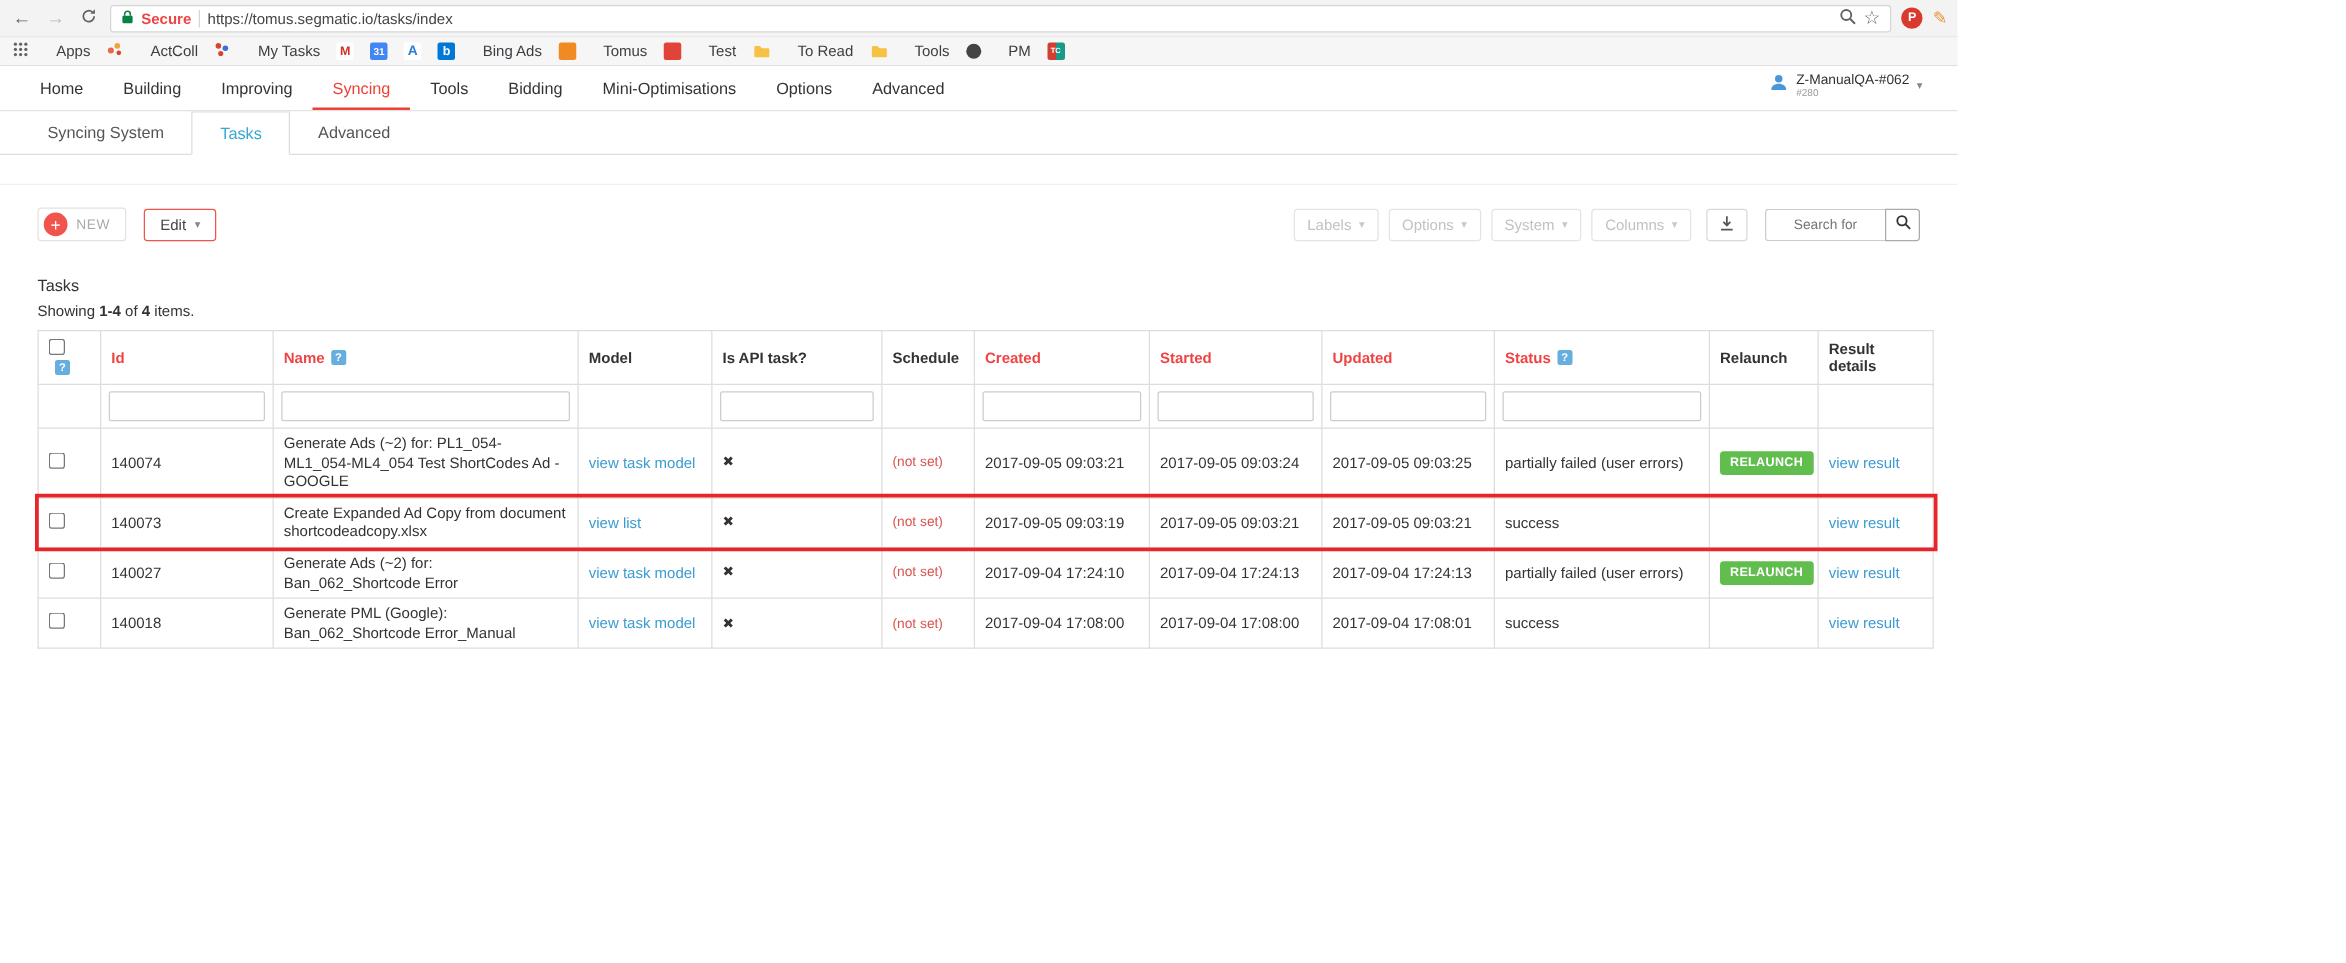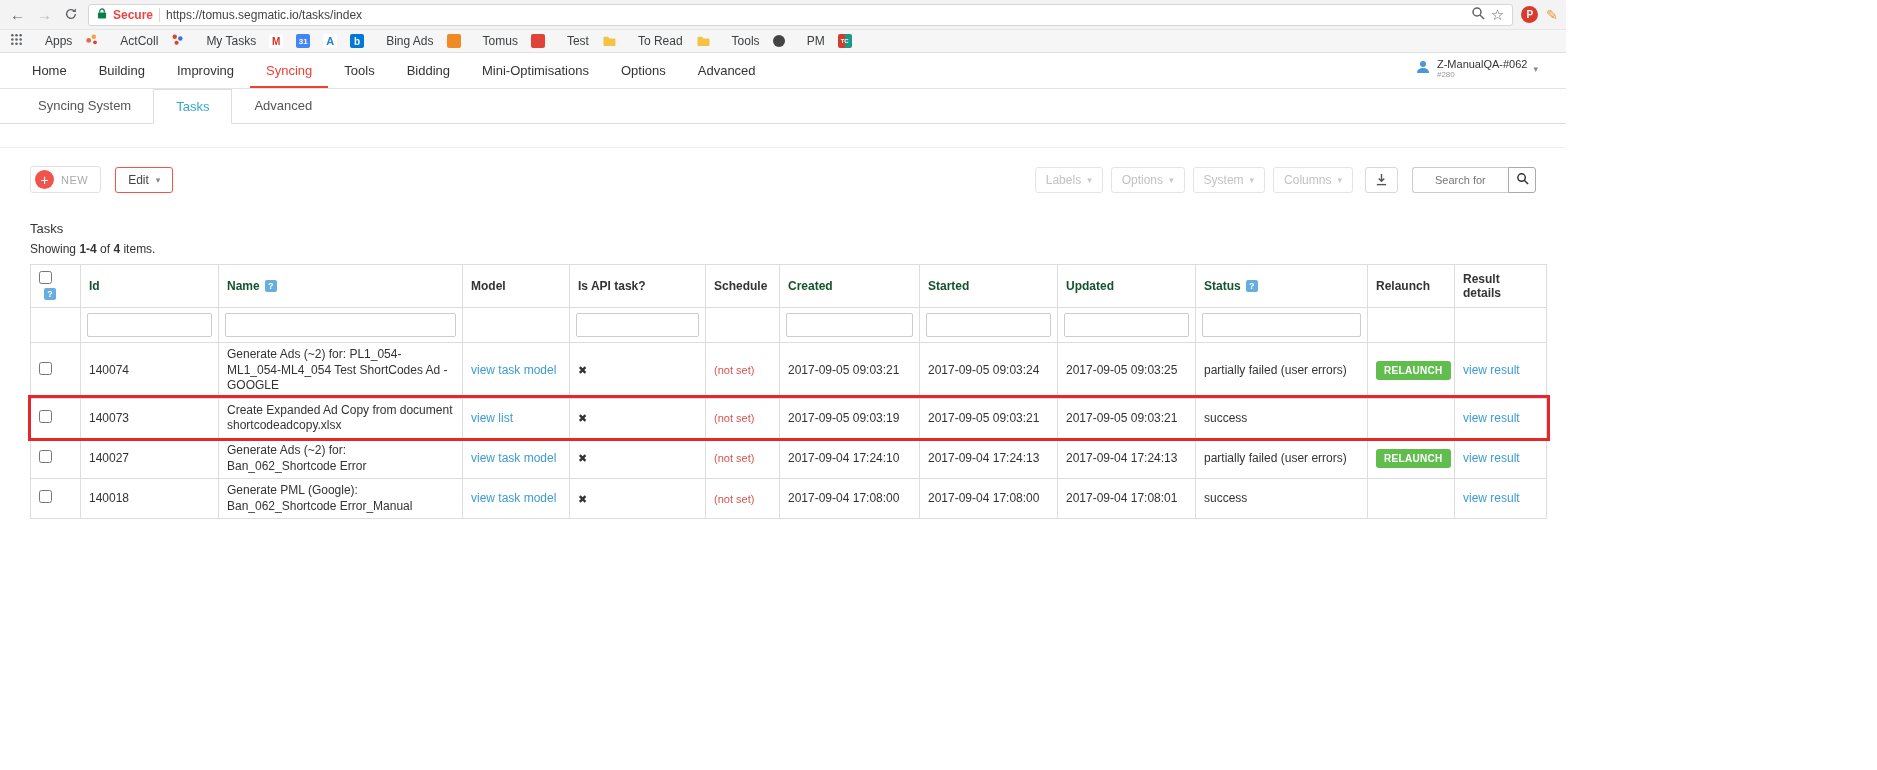--- a/index.html
+++ b/index.html
@@ -66,21 +66,21 @@
   .search-input { width:96px; height:26px; border:1px solid #ccc; border-right:none; border-radius:3px 0 0 3px; padding:0 22px; font-size:11px; font-family:inherit; }
   .search-btn { width:28px; height:26px; border:1px solid #aaa; background:#fff; border-radius:0 3px 3px 0; cursor:pointer; display:flex; align-items:center; justify-content:center; }
 
   
   .content { padding:0 30px 40px; }
   .tasks-title { font-size:13px; color:#333; margin:2px 0 6px; font-weight:normal; }
   .summary { font-size:12px; color:#333; margin-bottom:8px; }
   table.grid { border-collapse:collapse; width:100%; font-size:12px; table-layout:fixed; }
   .grid th, .grid td { border:1px solid #ddd; padding:4px 8px; text-align:left; vertical-align:middle; overflow:hidden; }
   .grid thead th { font-weight:bold; font-size:12px; color:#333; padding:6px 8px; background:#fff; }
-  .grid thead a { color:#14532d; text-decoration:none; cursor:pointer; }
+  .grid thead a { color:#ef4444; text-decoration:none; cursor:pointer; }
   .grid a { color:#3c9bd0; text-decoration:none; cursor:pointer; }
   .help { display:inline-block; min-width:12px; height:12px; background:#65aede; color:#fff; border-radius:2px; font-size:9px; font-weight:bold; line-height:12px; text-align:center; padding:0 1px; margin-left:5px; vertical-align:1px; cursor:pointer; }
   .filters td { padding:5px 6px; }
   .filters input { width:100%; height:24px; border:1px solid #ccc; border-radius:2px; padding:2px 5px; font-size:11px; font-family:inherit; }
   tbody td { height:38px; line-height:1.3; }
   td.api { font-weight:bold; font-size:11px; }
   td.notset { color:#d9534f; font-size:11px; }
   td.relaunch-cell { text-align:center; }
   .btn-relaunch { display:inline-block; background:#62bd4f; color:#fff; font-size:10px; font-weight:bold; padding:3px 8px; border-radius:3px; letter-spacing:.3px; cursor:pointer; }
   tr.hl { outline:3px solid #e8262a; outline-offset:0; }

